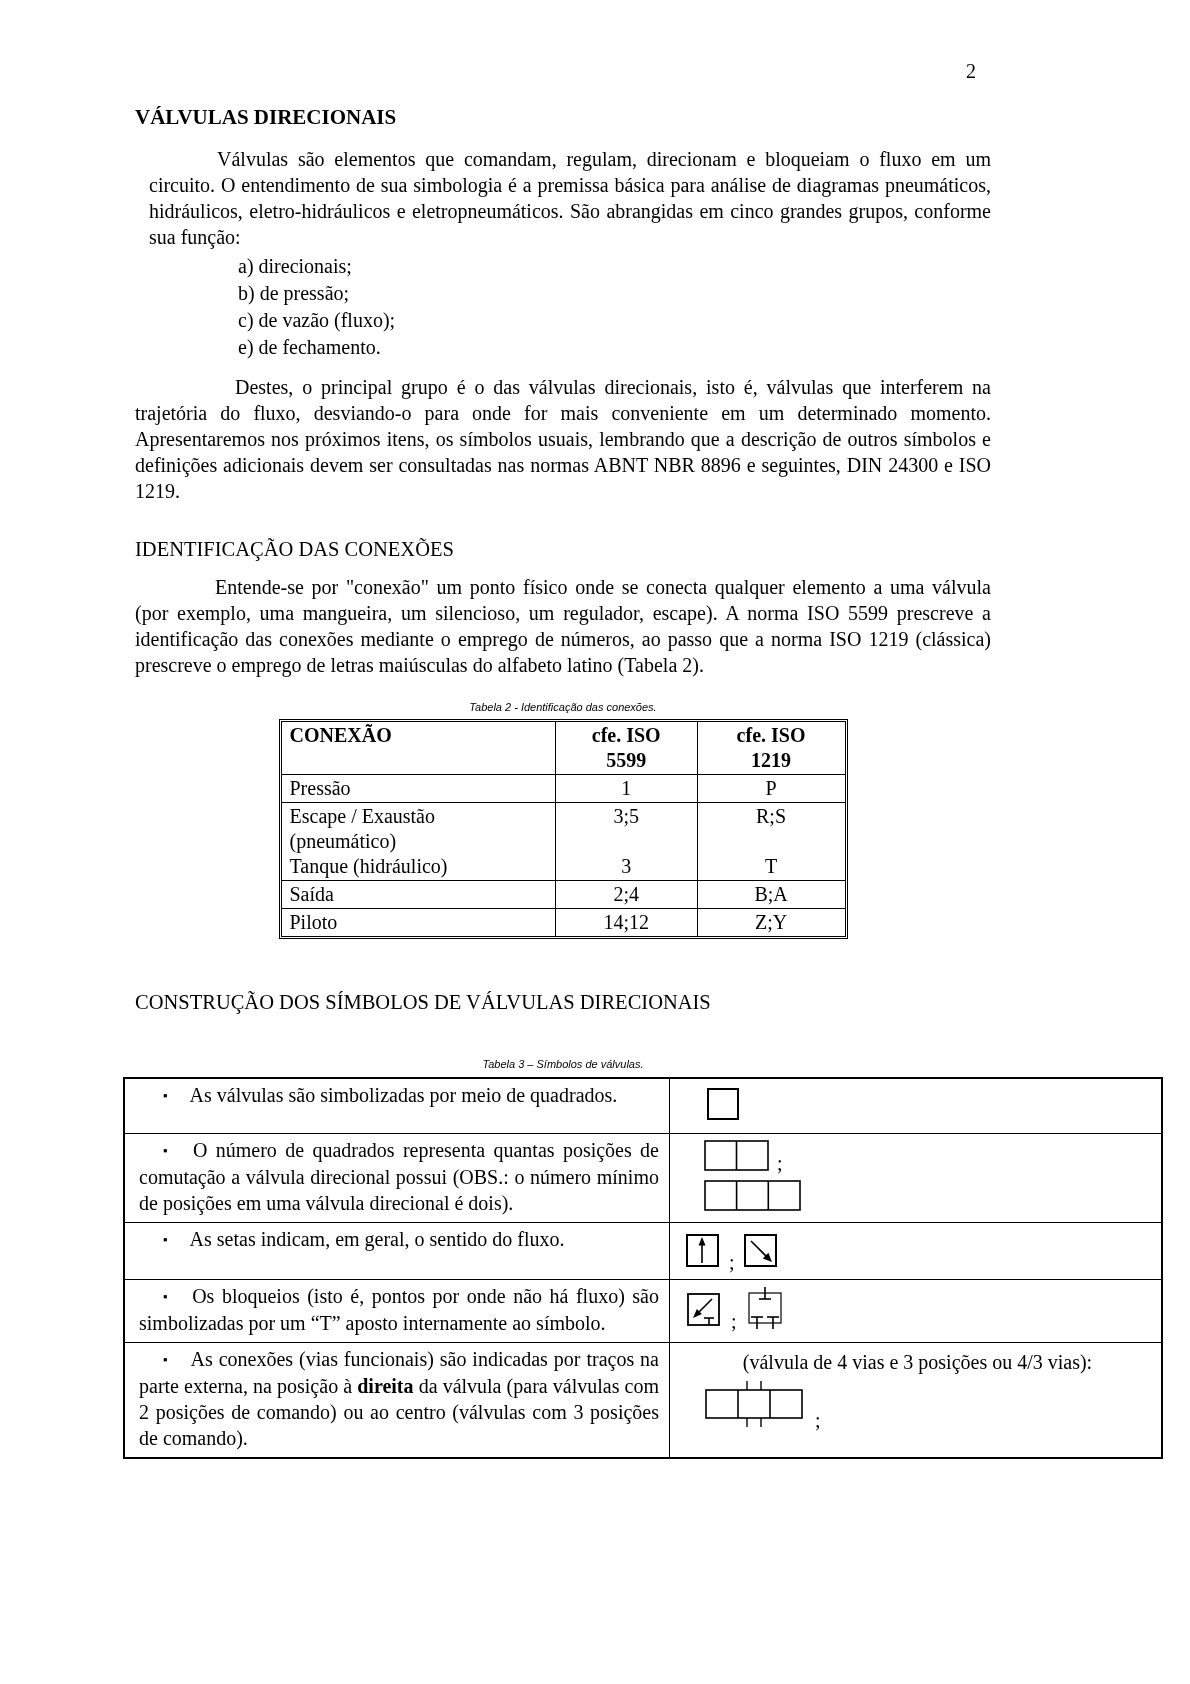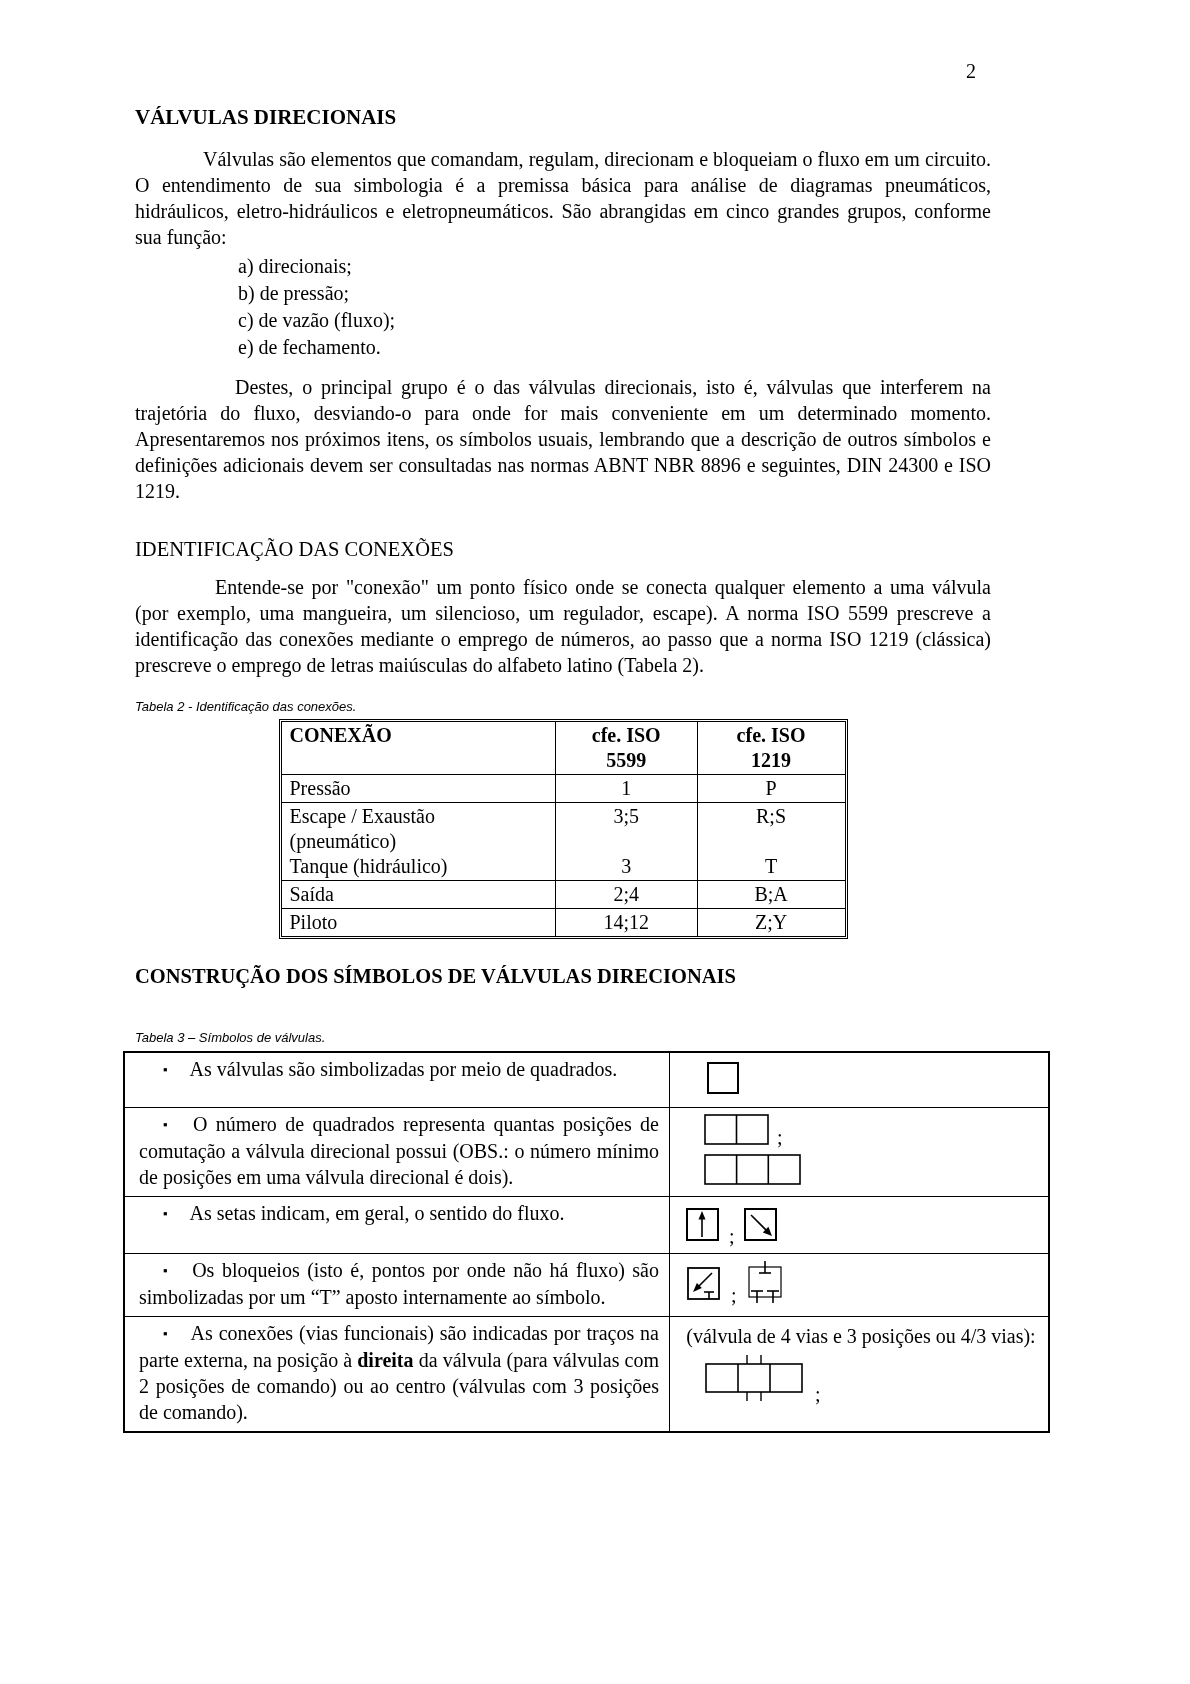--- a/index.html
+++ b/index.html
@@ -29,36 +29,37 @@
   .doc-title {
     margin: 104px 0 16px 0;
     font-size: 21px;
     font-weight: bold;
     line-height: 26px;
   }
   .para {
     margin: 0;
     text-align: justify;
   }
-  .indent-1 { text-indent: 68px; }
+  .indent-1 { text-indent: 68px; margin-left: 14px; }
   .indent-2 { text-indent: 100px; margin-top: 13px; }
   .indent-3 { text-indent: 80px; margin-top: 12px; }
   .group-list { margin: 3px 0 0 103px; line-height: 27px; }
   .section-heading {
     margin: 32px 0 0 0;
     font-size: 20.5px;
     font-weight: normal;
     line-height: 26px;
   }
-  .section-heading.big-gap { margin-top: 24px; font-weight: bold; }
+  .section-heading.big-gap { margin-top: 50px; }
   .caption {
     margin-top: 20px;
+    text-align: center;
     font-family: "Liberation Sans", sans-serif;
     font-style: italic;
-    font-size: 13px;
+    font-size: 11px;
     line-height: 18px;
   }
   .caption.c3 { margin-top: 40px; }
 
   
   .table2-wrap {
     width: 569px;
     margin: 3px auto 0 auto;
     border: 1px solid #000;
     padding: 1px;
@@ -79,21 +80,21 @@
   .table2 th.left { text-align: left; }
   .table2 td.ctr { text-align: center; }
   .table2 .pre { white-space: pre-line; }
   .table2 .c1 { width: 252px; }
   .table2 .c2 { width: 122px; }
   .table2 .c3 { width: 128px; }
 
   
   .table3 {
     border-collapse: collapse;
-    width: 927px;
+    width: 1040px;
     margin: 4px 0 0 -12px;
     border: 2px solid #000;
   }
   .table3 td {
     border: 1px solid #000;
     vertical-align: top;
   }
   .t3-left { width: 520px; padding: 3px 10px 6px 14px; }
   .t3-right { padding: 6px 10px 8px 14px; font-size: 20px; }
   .t3-text {

